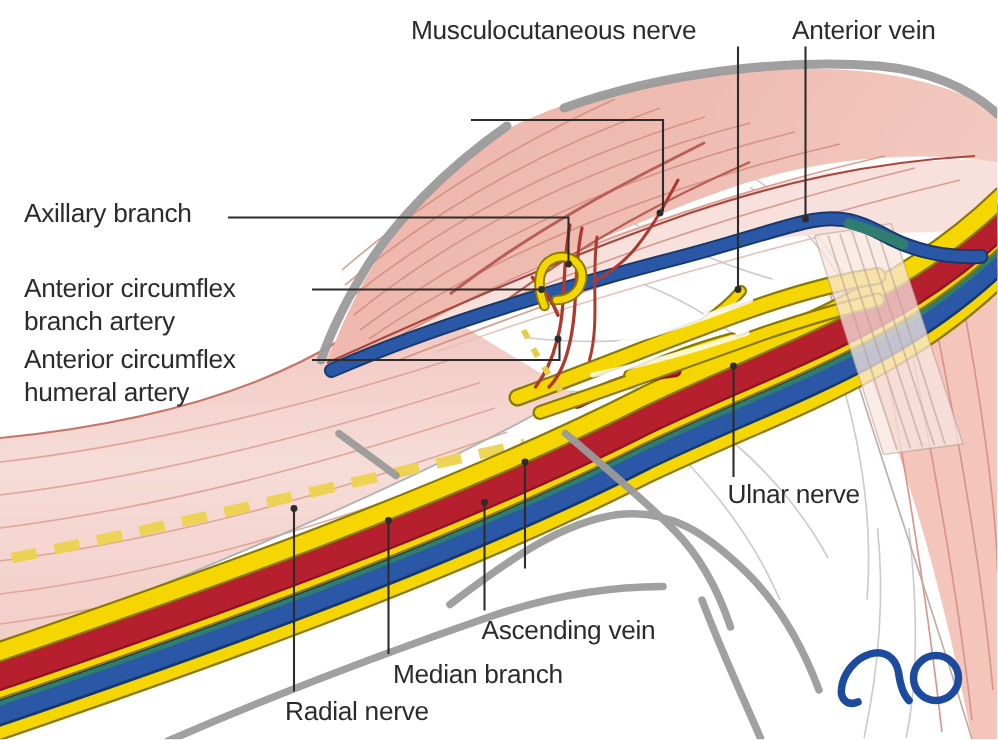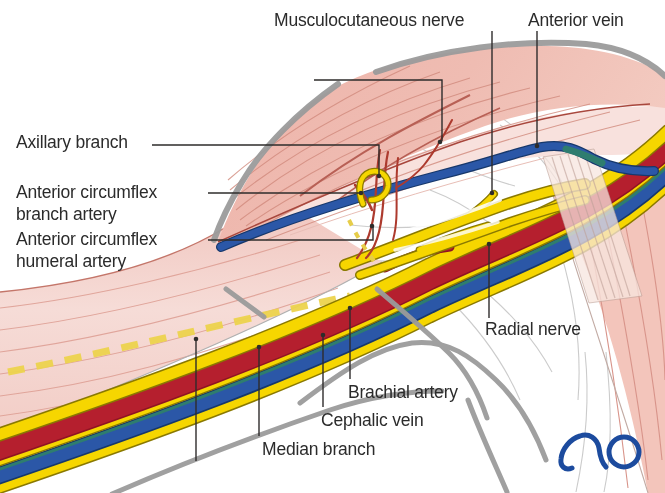--- a/index.html
+++ b/index.html
@@ -229,18 +229,18 @@
   </g>
 </svg>
 
 <div class="lbl" style="left:274px;top:9px">Musculocutaneous nerve</div>
 <div class="lbl" style="left:528px;top:9px">Anterior vein</div>
 <div class="lbl" style="left:16px;top:131px">Axillary branch</div>
 <div class="lbl" style="left:16px;top:181px">Anterior circumflex
 branch artery</div>
 <div class="lbl" style="left:16px;top:228px">Anterior circumflex
 humeral artery</div>
-<div class="lbl" style="left:485px;top:318px">Radial nerve</div>
-<div class="lbl" style="left:348px;top:381px">Brachial artery</div>
-<div class="lbl" style="left:321px;top:409px">Cephalic vein</div>
+<div class="lbl" style="left:485px;top:318px">Ulnar nerve</div>
+<div class="lbl" style="left:321px;top:409px">Ascending vein</div>
 <div class="lbl" style="left:262px;top:438px">Median branch</div>
+<div class="lbl" style="left:190px;top:463px">Radial nerve</div>
 
 </div>
 
 </body></html>

